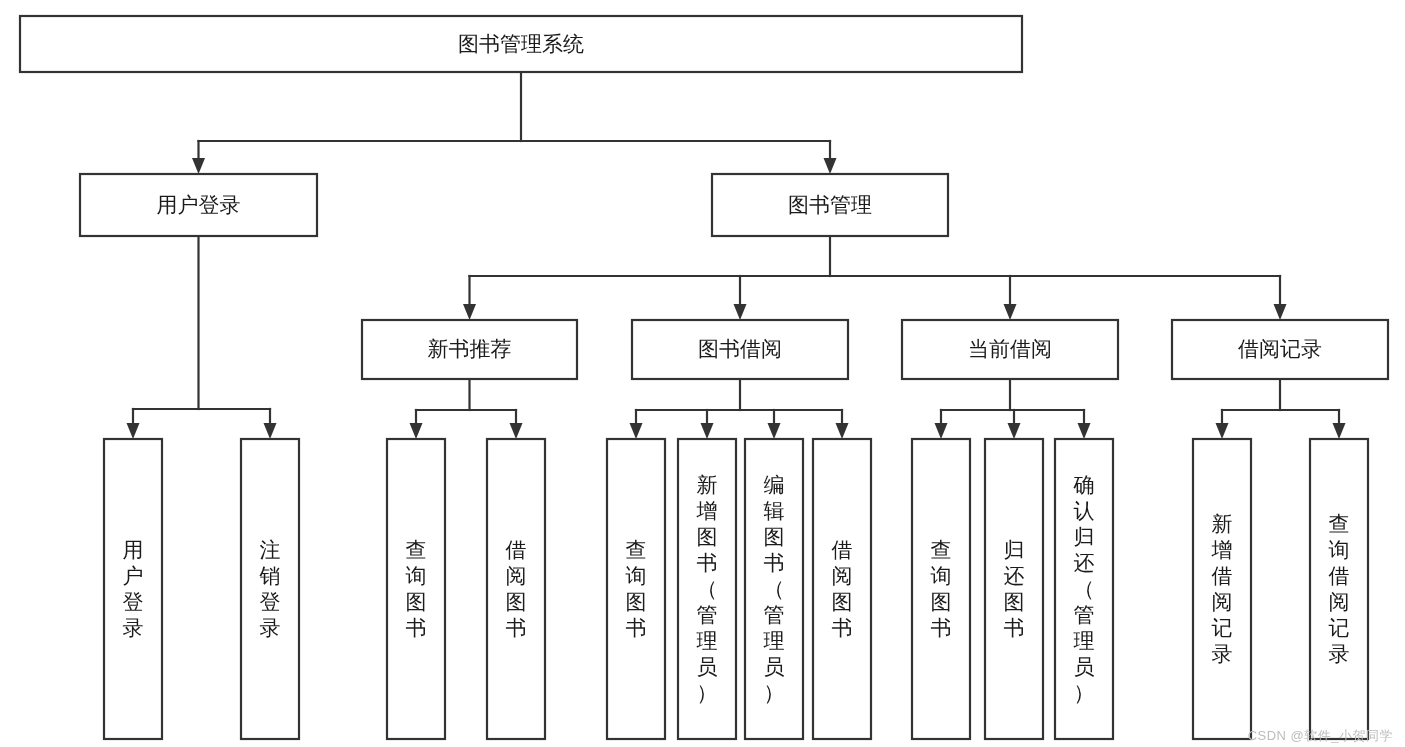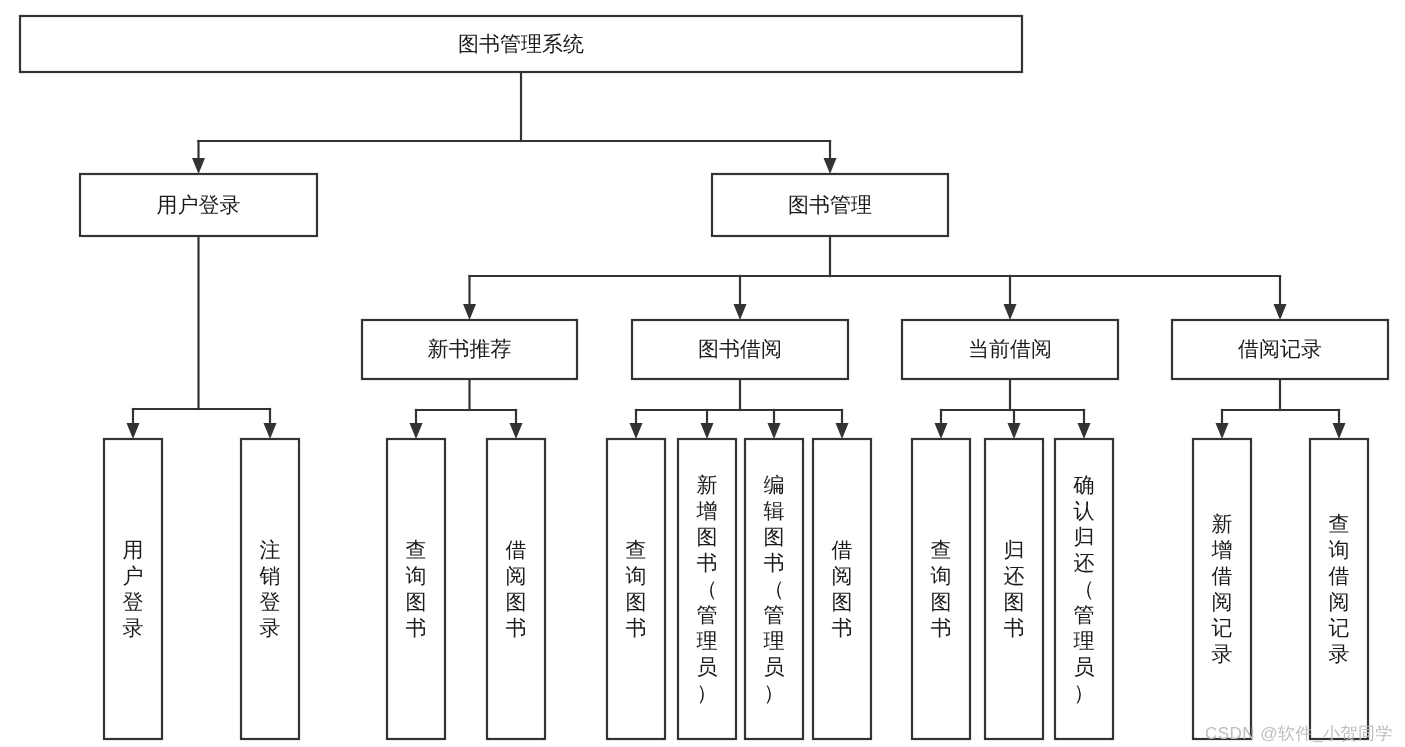--- a/index.html
+++ b/index.html
@@ -44,21 +44,21 @@
     font-family: "Liberation Sans", "DejaVu Sans", sans-serif;
     fill: #1b1b1b;
     font-size: 21px;
     text-anchor: middle;
   }
   .watermark {
     position: absolute;
     right: 12px;
     bottom: 6px;
     font-family: "Liberation Sans", "DejaVu Sans", sans-serif;
-    font-size: 17px;
+    font-size: 13px;
     color: #bdbdbd;
     letter-spacing: 0.5px;
     white-space: nowrap;
     pointer-events: none;
   }
 </style>
 </head>
 <body>
 
 <div id="diagram-root">

